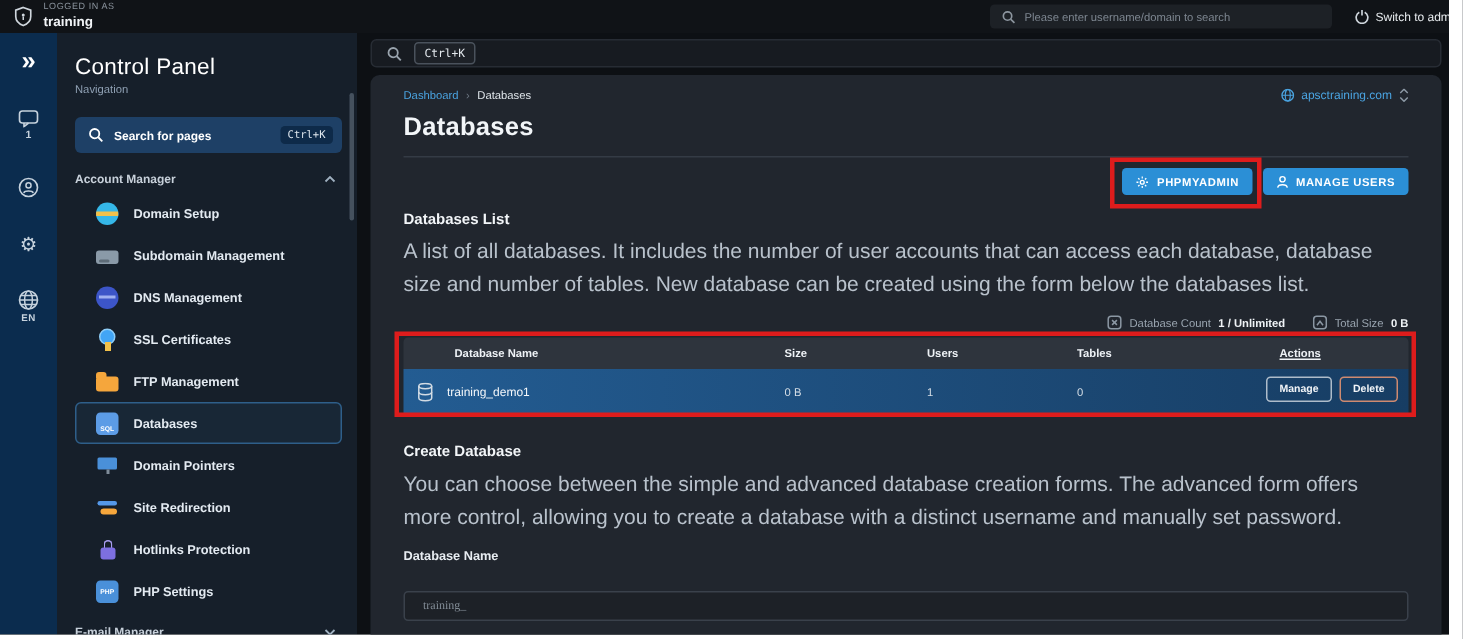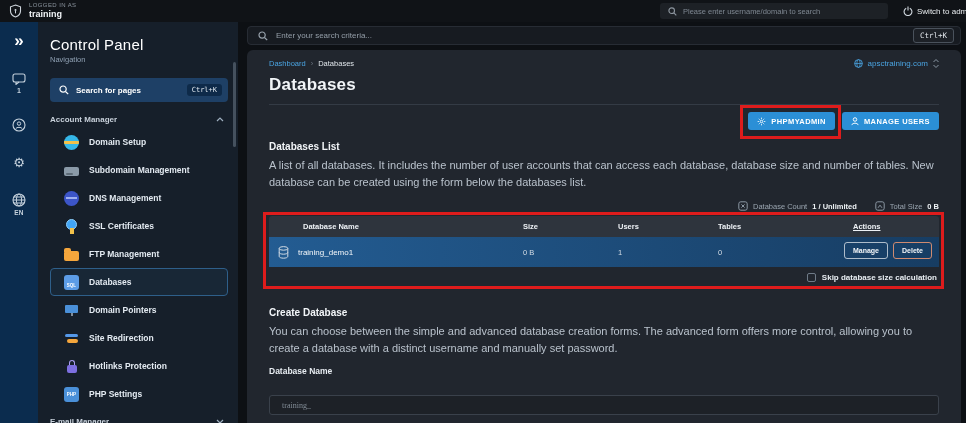--- a/index.html
+++ b/index.html
@@ -78,21 +78,21 @@
   .crumb-cur { color:#dfe5ea; }
   .domain-sel { display:flex; align-items:center; gap:5px; color:#4aa3e0; font-size:8px; cursor:pointer; }
   .page-title { margin-top:7px; font-size:17px; color:#f2f5f8; letter-spacing:.2px; }
   .divider { margin-top:9px; height:1px; background:#343b45; }
 
   .actions-row { display:flex; justify-content:flex-end; gap:7px; margin-top:7px; }
   .btn-blue { position:relative; display:flex; align-items:center; gap:5px; background:#2b8fd6; color:#ffffff; font-size:7.5px; font-weight:bold; letter-spacing:.4px; border:0; border-radius:3px; height:18px; padding:0 9px; cursor:pointer; font-family:inherit; }
   .redbox-btn { position:absolute; left:-8px; top:-7px; right:-6px; bottom:-9px; border:3px solid #de1c1c; pointer-events:none; }
 
   .list-title { margin-top:11px; font-size:10px; font-weight:bold; color:#f2f5f8; }
-  .section-desc { margin-top:5px; font-size:11px; color:#b9c2cc; line-height:1.55; max-width:670px; }
+  .section-desc { margin-top:5px; font-size:14px; color:#b9c2cc; line-height:1.55; max-width:670px; }
   .stats-row { display:flex; justify-content:flex-end; align-items:center; gap:18px; margin-top:10px; font-size:7.5px; }
   .stat { display:flex; align-items:center; gap:5px; color:#9aa5b0; }
   .stat b { color:#eef2f5; }
 
   .table-area { position:relative; margin-top:5px; }
   .redbox-table { position:absolute; left:-6px; top:-4px; right:-5px; bottom:-2px; border:3px solid #de1c1c; pointer-events:none; z-index:5; }
   .db-table { width:100%; }
   .tr { display:flex; align-items:center; }
   .thead { background:#2e343d; height:21px; border-radius:3px 3px 0 0; }
   .th { font-size:7.5px; font-weight:bold; color:#eef2f6; }
@@ -285,21 +285,20 @@
   </nav>
 
   <main class="main">
     <div class="main-search">
       <span>
         <svg width="10" height="10" viewBox="0 0 10 10">
             <circle cx="4.1" cy="4.1" r="3.1" fill="none" stroke="#9aa4ae" stroke-width="1.2"></circle>
             <path d="M6.5 6.5 L9.2 9.2" stroke="#9aa4ae" stroke-width="1.2"></path>
           </svg>
       </span>
-      <input type="text" placeholder="Enter your search criteria..." style="">
       <span class="kbd-outline">Ctrl+K</span>
     </div>
 
     <section class="panel">
       <div class="crumb-row">
         <div class="crumbs">
           <span class="crumb-link">Dashboard</span>
           <span class="crumb-sep">›</span>
           <span class="crumb-cur">Databases</span>
         </div>
@@ -398,24 +397,20 @@
             <div class="val c-size">0 B</div>
             <div class="val c-users">1</div>
             <div class="val c-tables">0</div>
             <div class="c-actions"></div>
             <div class="row-actions">
               <button class="btn-ghost">Manage</button>
               <button class="btn-ghost delete">Delete</button>
             </div>
           </div>
         </div>
-        <div class="skip-row">
-          <span class="cb"></span>
-          <span class="lbl">Skip database size calculation</span>
-        </div>
       </div>
 
       <h2 class="create-title">Create Database</h2>
       <p class="section-desc">You can choose between the simple and advanced database creation forms. The advanced form offers more control, allowing you to create a database with a distinct username and manually set password.</p>
 
       <div class="field">
         <div class="flabel">Database Name</div>
         <div class="finput">
           <input type="text" placeholder="training_" style="">
         </div>

